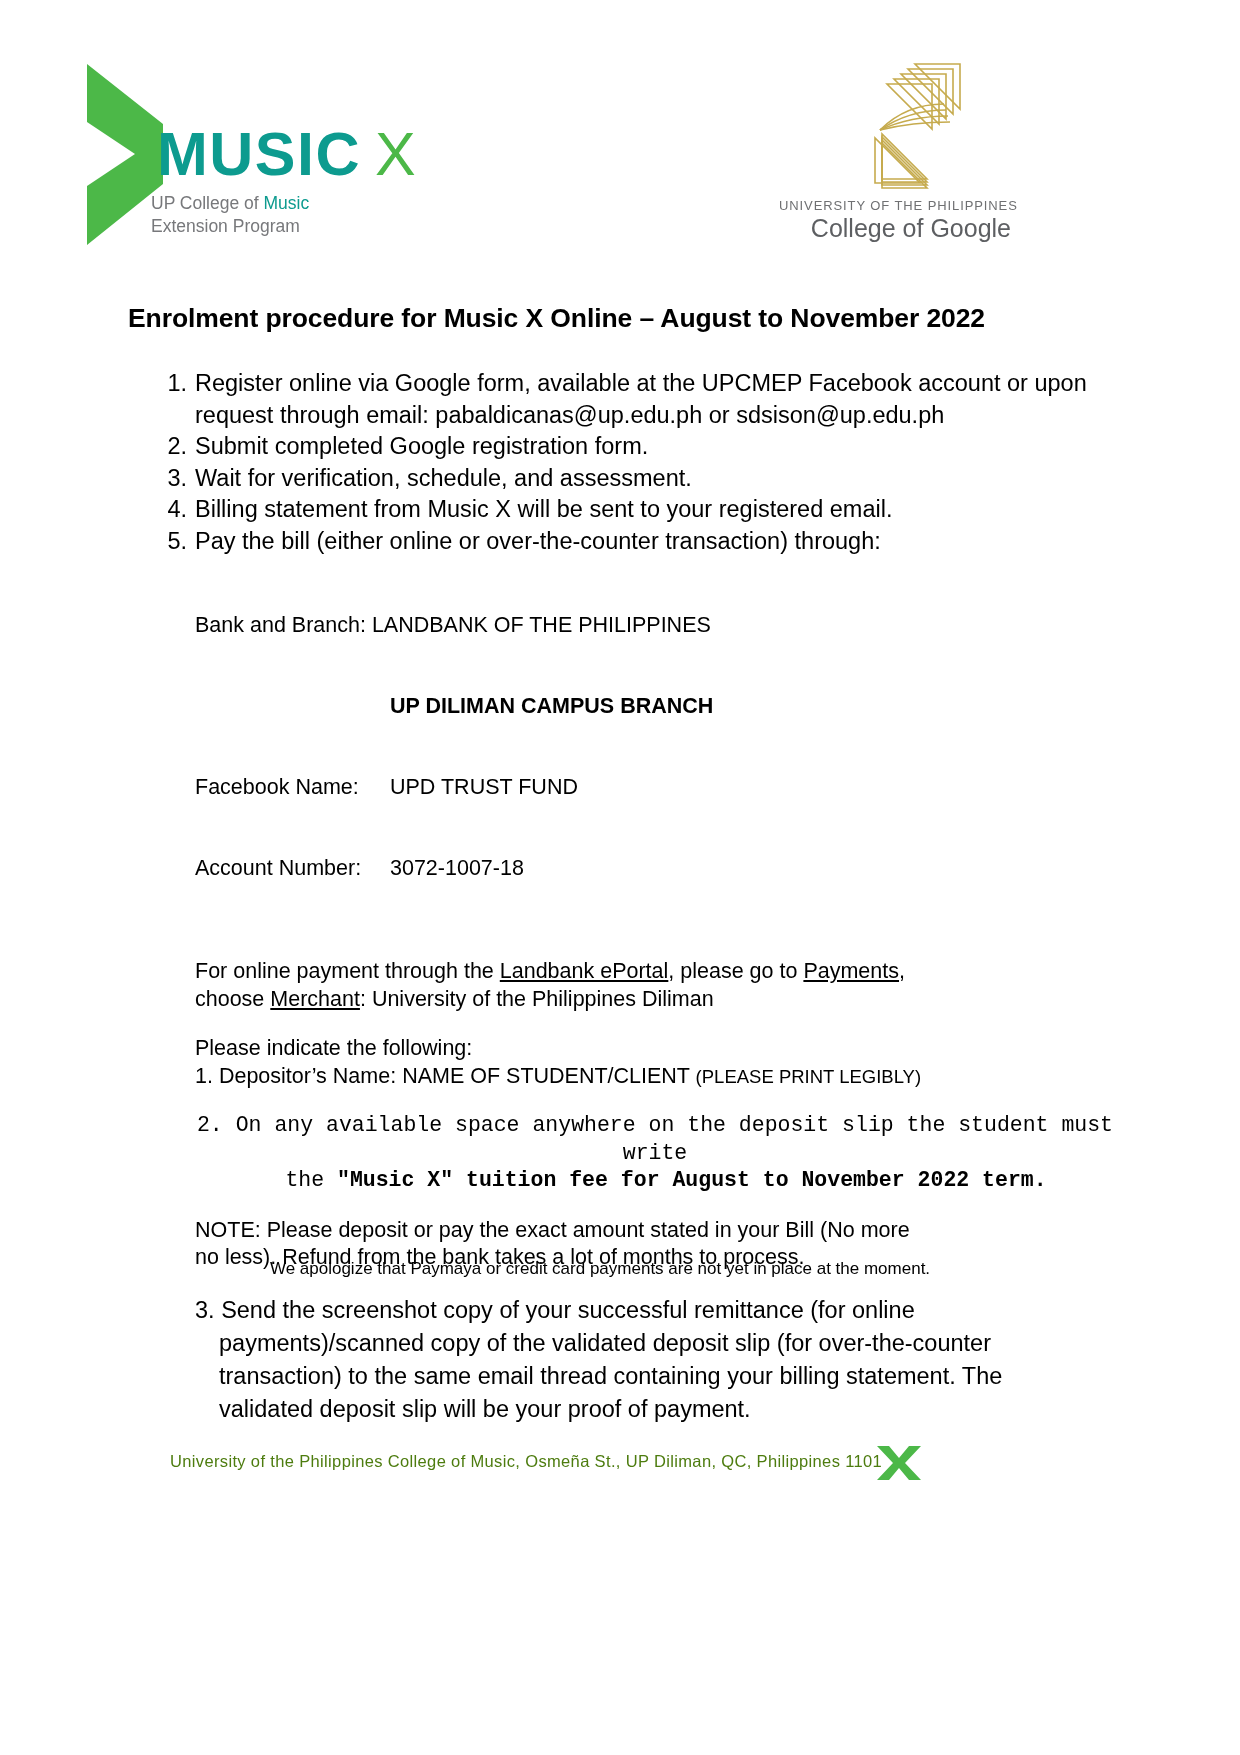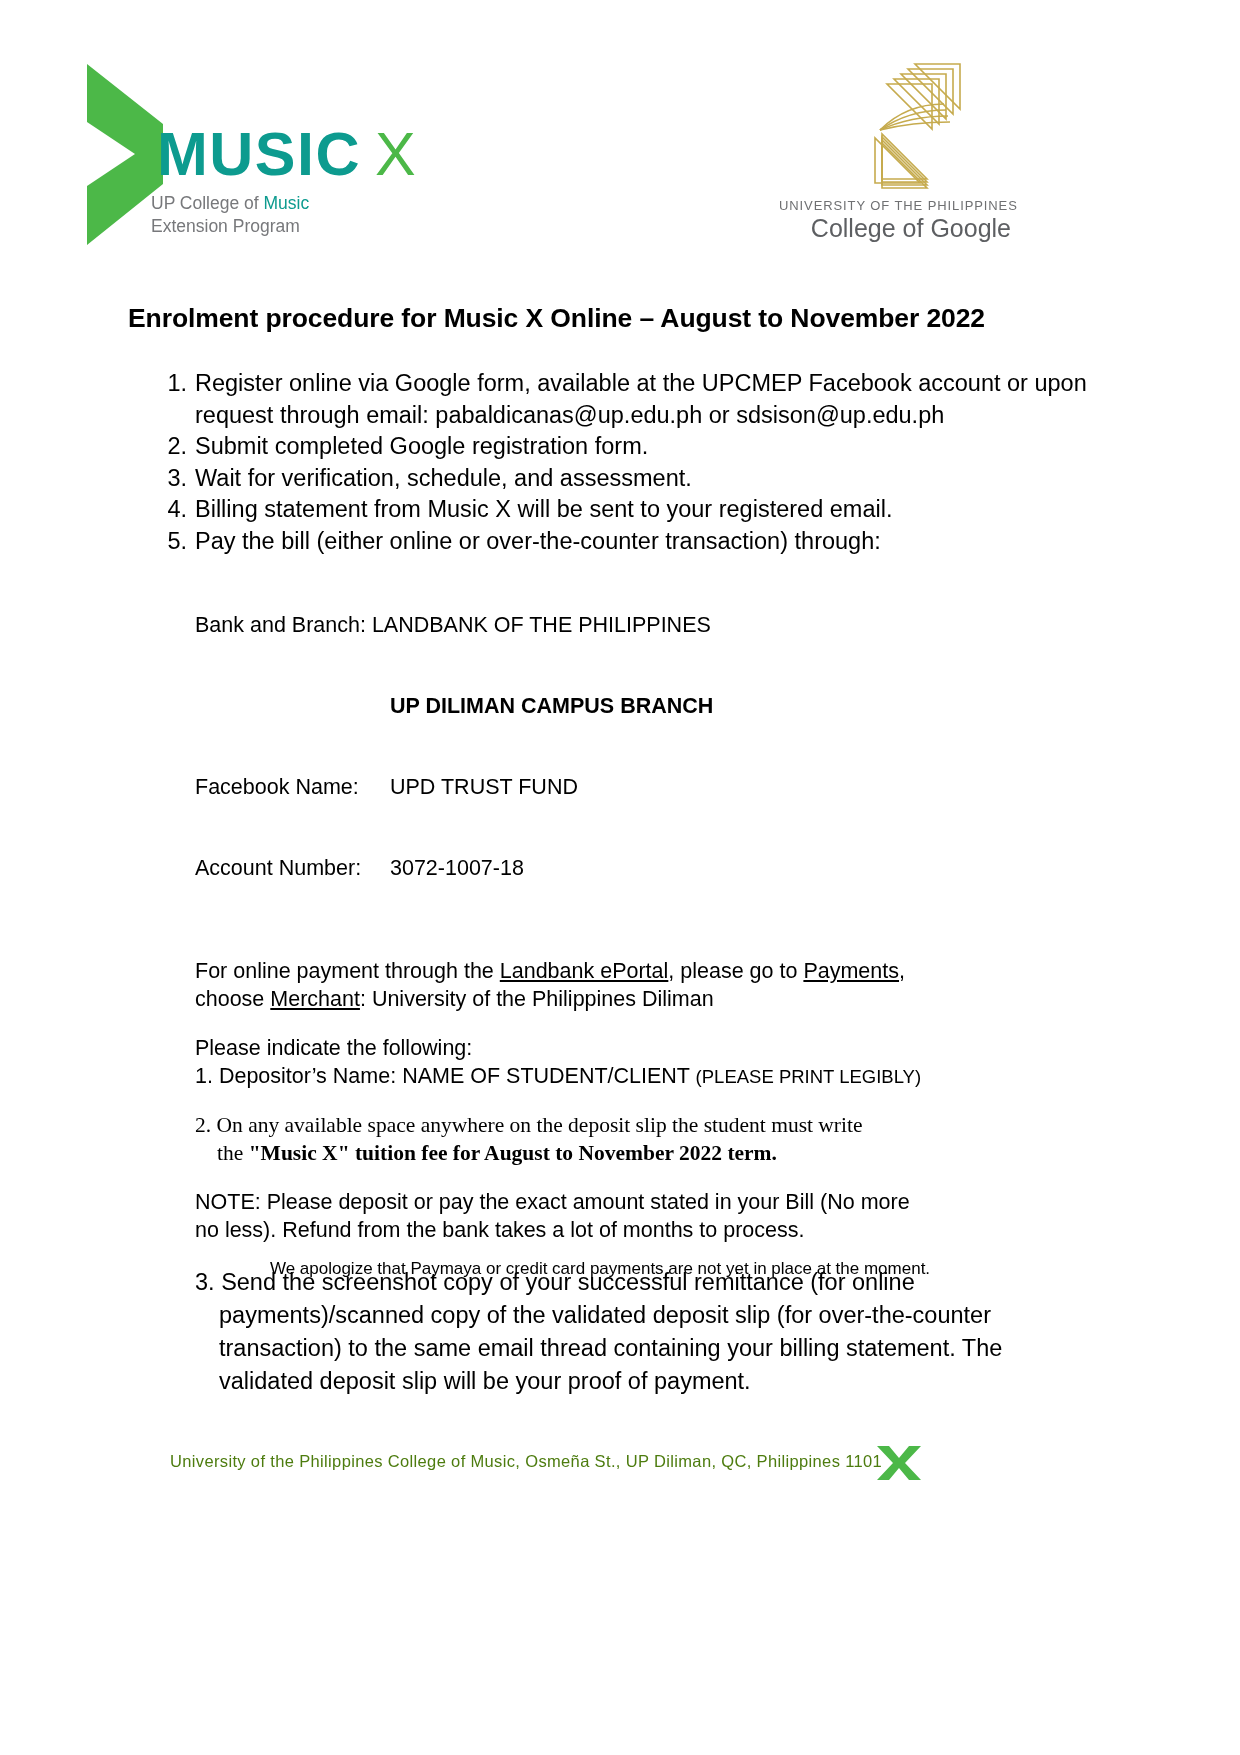--- a/index.html
+++ b/index.html
@@ -161,23 +161,24 @@
     line-height: 27.5px;
   }
   .para-block .u { text-decoration: underline; }
   .spacer-sm { height: 22px; }
 
   .small-caps-note { font-size: 18.5px; }
 
   .sub-item {
     position: relative;
     padding-left: 0px;
-    font-family: Liberation Serif, serif;
+    font-family: Liberation Mono, monospace;
     font-size: 21.5px;
     line-height: 27.5px;
+    text-align: center;
   }
   .sub-item b { font-weight: bold; }
 
   
   .send-item {
     font-size: 23.5px;
     line-height: 33px;
     padding-right: 30px;
   }
   .send-item .hang {

